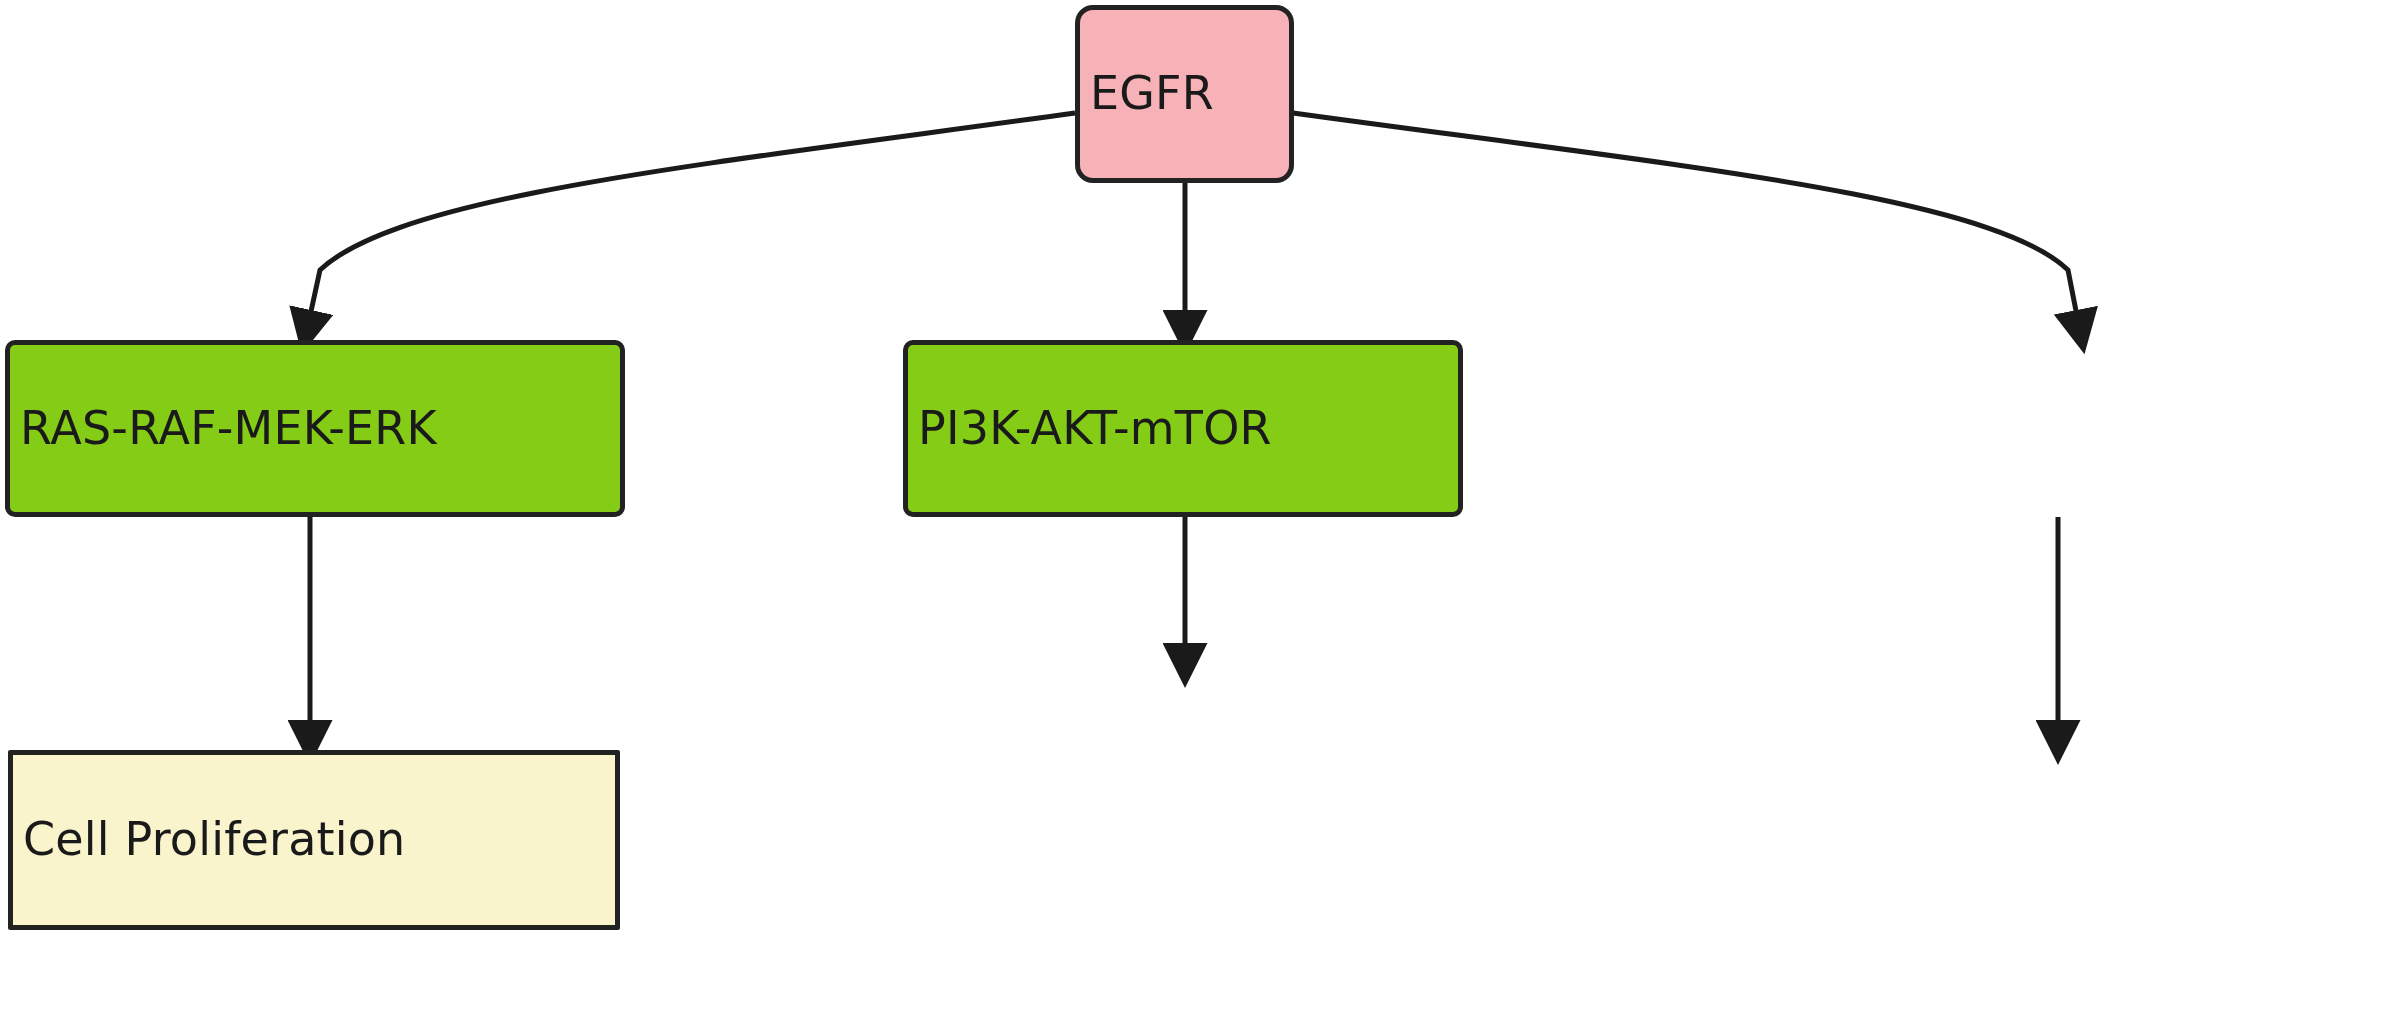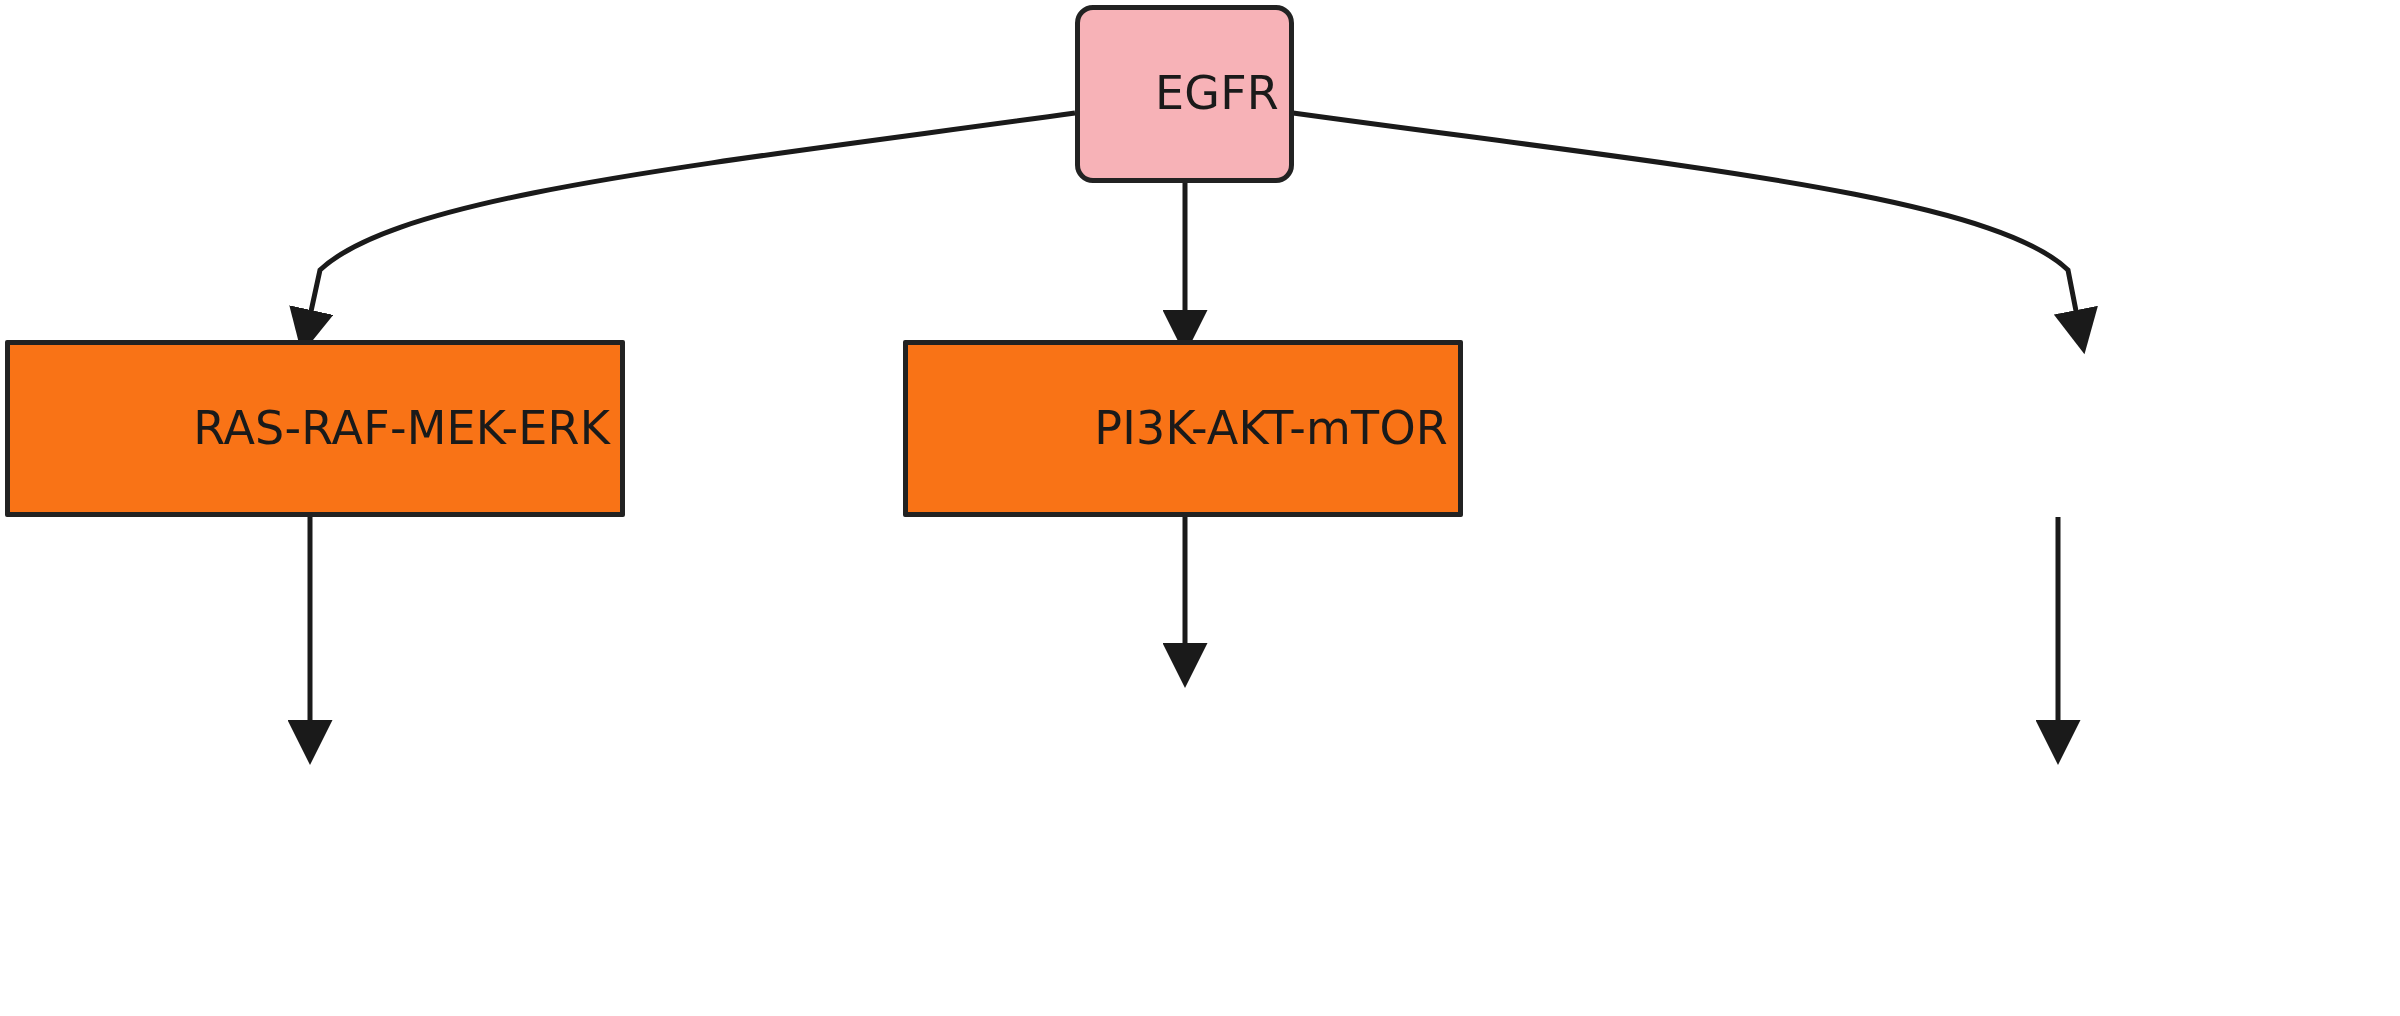--- a/index.html
+++ b/index.html
@@ -26,35 +26,35 @@
     width: 2400px;
     height: 1016px;
     pointer-events: none;
   }
   .node {
     position: absolute;
     box-sizing: border-box;
     border: 5px solid #222222;
     display: flex;
     align-items: center;
-    justify-content: flex-end;
+    justify-content: flex-start;
     text-align: center;
     color: #1a1a1a;
     letter-spacing: 0.2px;
     line-height: 1.55;
     padding: 4px 10px;
   }
   .node-receptor {
     background: #f7b2b7;
     border-radius: 18px;
     font-size: 46px;
   }
   .node-pathway {
-    background: #f97316;
-    border-radius: 2px;
+    background: #84cc16;
+    border-radius: 10px;
     font-size: 46px;
   }
   .node-outcome {
     background: #faf4cd;
     border-radius: 2px;
     font-size: 46px;
   }
   .node-outcome.multiline {
     flex-direction: column;
     line-height: 1.62;
@@ -95,16 +95,19 @@
 
   <div class="node node-pathway" style="left:5px; top:340px; width:620px; height:177px;">
     <span class="node-label">RAS-RAF-MEK-ERK</span>
   </div>
 
   <div class="node node-pathway" style="left:903px; top:340px; width:560px; height:177px;">
     <span class="node-label">PI3K-AKT-mTOR</span>
   </div>
 
 
+  <div class="node node-outcome" style="left:8px; top:750px; width:612px; height:180px;">
+    <span class="node-label">Cell Proliferation</span>
+  </div>
 
 
 
 </div>
 
 </body></html>

